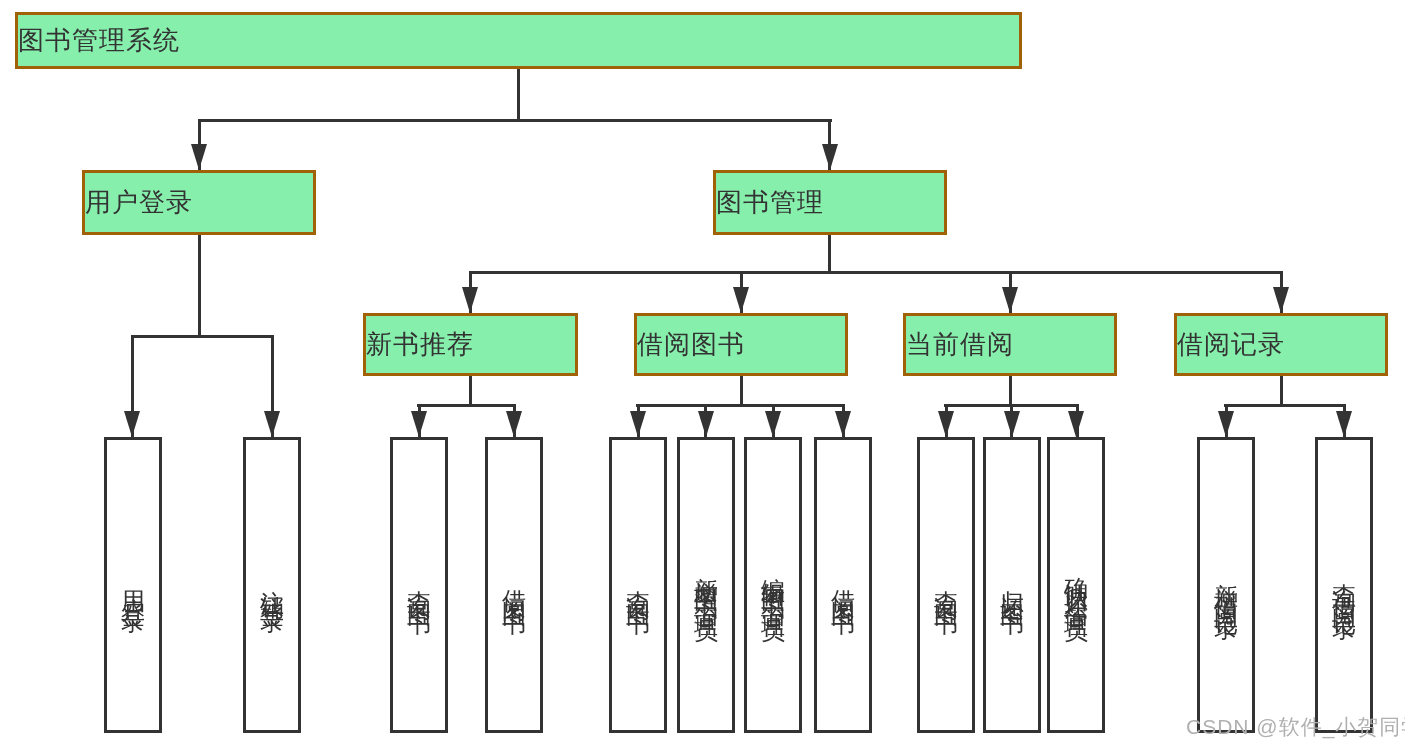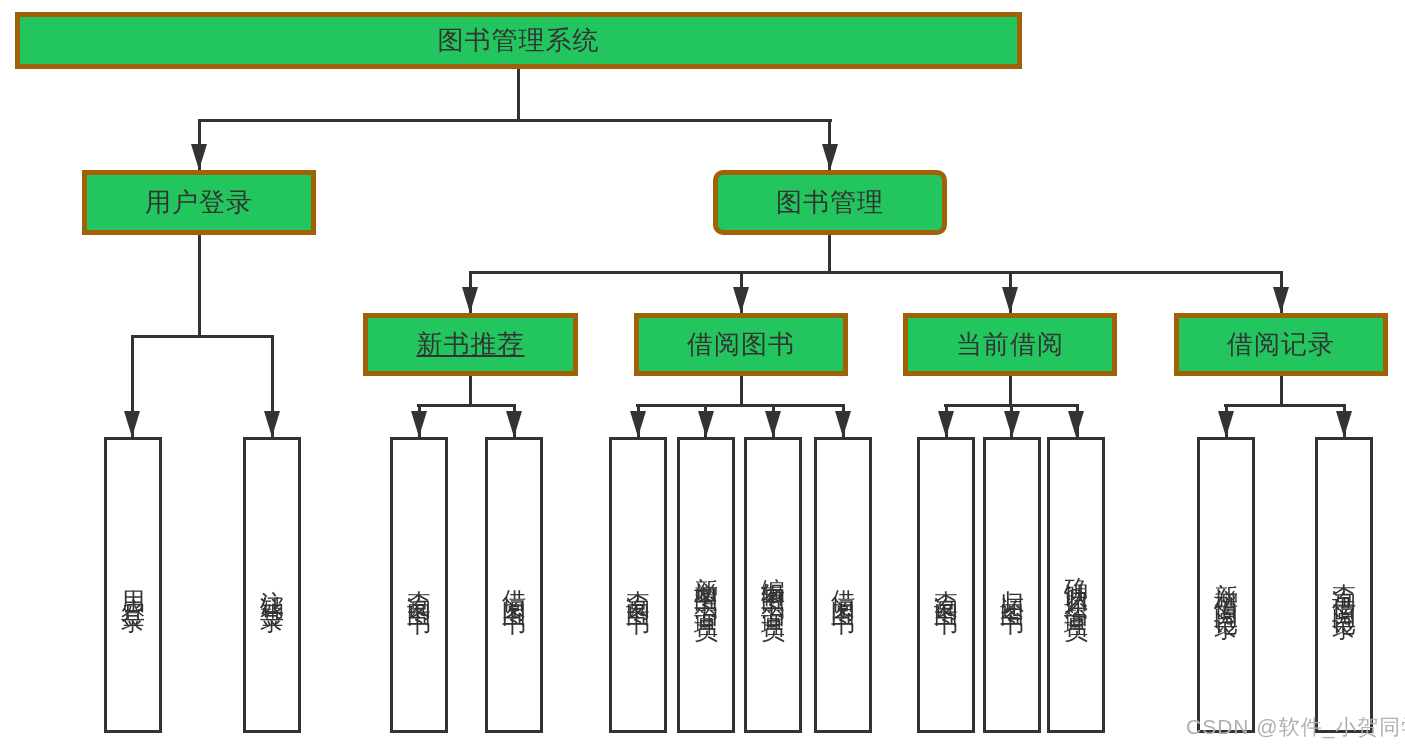--- a/index.html
+++ b/index.html
@@ -2,22 +2,22 @@
 <html><head>
 <meta charset="utf-8">
 <style>
   html,body { margin:0; padding:0; background:#ffffff; }
   .canvas {
     position:relative; width:1405px; height:747px; background:#ffffff;
     font-family:"Liberation Sans","DejaVu Sans",sans-serif; color:#333333;
     overflow:hidden;
   }
   .hbox {
-    position:absolute; box-sizing:border-box; border:5px solid #a16207;
-    background:#22c55e; display:flex; align-items:center; justify-content:center;
+    position:absolute; box-sizing:border-box; border:3px solid #a16207;
+    background:#86efac; display:flex; align-items:center; 
     font-size:26px; letter-spacing:1px; color:#333333; z-index:2;
   }
   .vbox {
     position:absolute; box-sizing:border-box; border:3px solid #333333;
     background:#ffffff; width:58px; height:296px; top:437px;
     display:flex; align-items:center; justify-content:center;
     font-size:24px; color:#333333; z-index:2;
   }
   .vtext {
     writing-mode:vertical-rl; text-orientation:mixed;
@@ -48,21 +48,21 @@
   <div class="vline" style="left:517px; top:69px; height:52px;"></div>
   <div class="hline" style="left:198px; top:119px; width:634px;"></div>
   <div class="vline" style="left:198px; top:119px; height:51px;"></div>
   <div class="vline" style="left:828px; top:119px; height:51px;"></div>
   <div class="arrow" style="left:191px; top:144px;"></div>
   <div class="arrow" style="left:822px; top:144px;"></div>
 
   <div class="hbox" style="left:82px; top:170px; width:234px; height:65px;">
     <span>用户登录</span>
   </div>
-  <div class="hbox" style="left:713px; top:170px; width:234px; height:65px;border-radius:10px;">
+  <div class="hbox" style="left:713px; top:170px; width:234px; height:65px;">
     <span>图书管理</span>
   </div>
 
   <div class="vline" style="left:198px; top:235px; height:100px;"></div>
   <div class="hline" style="left:131px; top:335px; width:143px;"></div>
   <div class="vline" style="left:131px; top:335px; height:102px;"></div>
   <div class="vline" style="left:271px; top:335px; height:102px;"></div>
   <div class="arrow" style="left:124px; top:411px;"></div>
   <div class="arrow" style="left:264px; top:411px;"></div>
 
@@ -70,21 +70,21 @@
   <div class="hline" style="left:469px; top:271px; width:814px;"></div>
   <div class="vline" style="left:469px; top:271px; height:42px;"></div>
   <div class="vline" style="left:740px; top:271px; height:42px;"></div>
   <div class="vline" style="left:1009px; top:271px; height:42px;"></div>
   <div class="vline" style="left:1280px; top:271px; height:42px;"></div>
   <div class="arrow" style="left:462px; top:287px;"></div>
   <div class="arrow" style="left:733px; top:287px;"></div>
   <div class="arrow" style="left:1002px; top:287px;"></div>
   <div class="arrow" style="left:1273px; top:287px;"></div>
 
-  <div class="hbox" style="left:363px; top:313px; width:215px; height:63px;text-decoration:underline;">
+  <div class="hbox" style="left:363px; top:313px; width:215px; height:63px;">
     <span>新书推荐</span>
   </div>
   <div class="hbox" style="left:634px; top:313px; width:214px; height:63px;">
     <span>借阅图书</span>
   </div>
   <div class="hbox" style="left:1174px; top:313px; width:214px; height:63px;">
     <span>借阅记录</span>
   </div>
   <div class="hbox" style="left:903px; top:313px; width:214px; height:63px;">
     <span>当前借阅</span>

